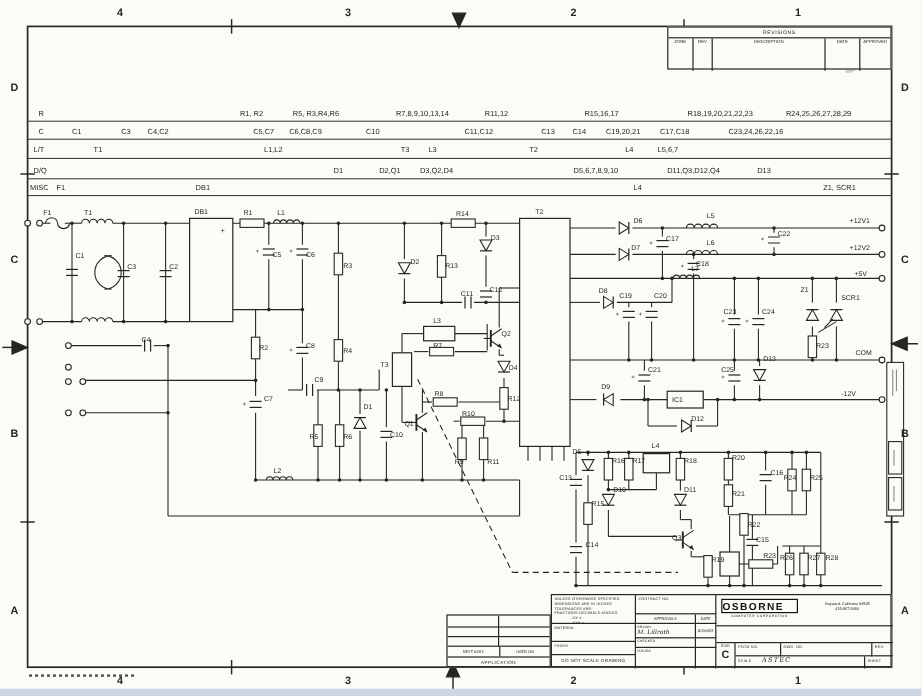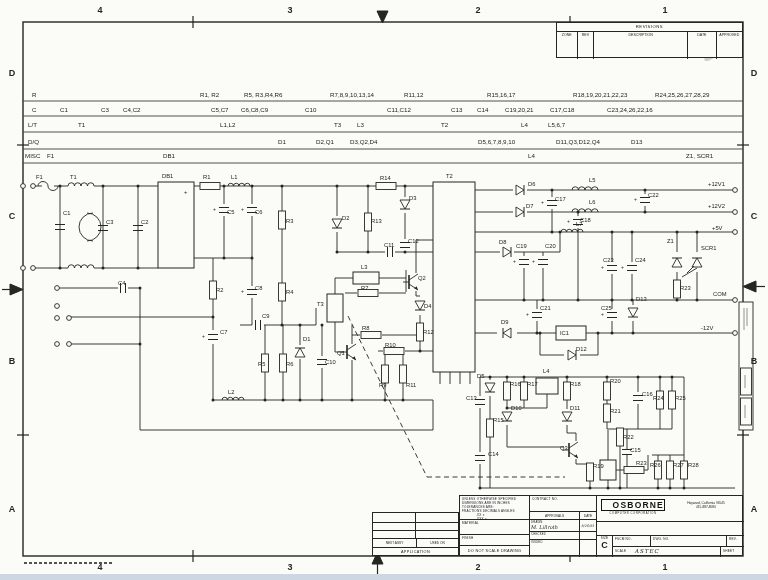--- a/index.html
+++ b/index.html
@@ -14,21 +14,21 @@
   .rev-cols{display:flex;height:26px;}
   .rc{border-right:1px solid #26261f;padding-top:1px;text-align:center;font-size:3.6px;height:100%;}
   .rc:last-child{border-right:none;}
   .rc.c0{width:20px}.rc.c1{width:16px}.rc.c2{width:95px}.rc.c3{width:28px}.rc.c4{width:26px}
   
   .tb{left:459px;top:495px;width:284px;height:61px;border:1px solid #26261f;background:#fbfbf8;font-size:3.4px;}
   .tb .cell{position:absolute;box-sizing:border-box;}
   .lbl{font-size:3.1px;letter-spacing:.2px;}
   .hand{font-family:"DejaVu Serif",serif;font-style:italic;}
   .logo-box{border:1.4px solid #15140f;color:#15140f;font-weight:bold;font-size:8.5px;
-            letter-spacing:1.2px;text-align:right;line-height:11px;
+            letter-spacing:1.2px;text-align:left;line-height:11px;
             background:repeating-linear-gradient(#fbfbf8 0 1px, #fbfbf8 0 100%);}
   .logo-sub{font-size:2.7px;letter-spacing:.55px;color:#15140f;text-align:center;}
   
   .app{left:372px;top:512px;width:87px;height:44px;border:1px solid #26261f;background:#fbfbf8;font-size:3.6px;}
   .app .row{position:absolute;left:0;width:100%;box-sizing:border-box;border-bottom:1px solid #26261f;}
   .microtext{left:24px;top:562px;width:90px;height:2.4px;
      background:repeating-linear-gradient(90deg,#55524a 0 3px,transparent 3px 5px);}
 </style>
 </head>
 <body>

